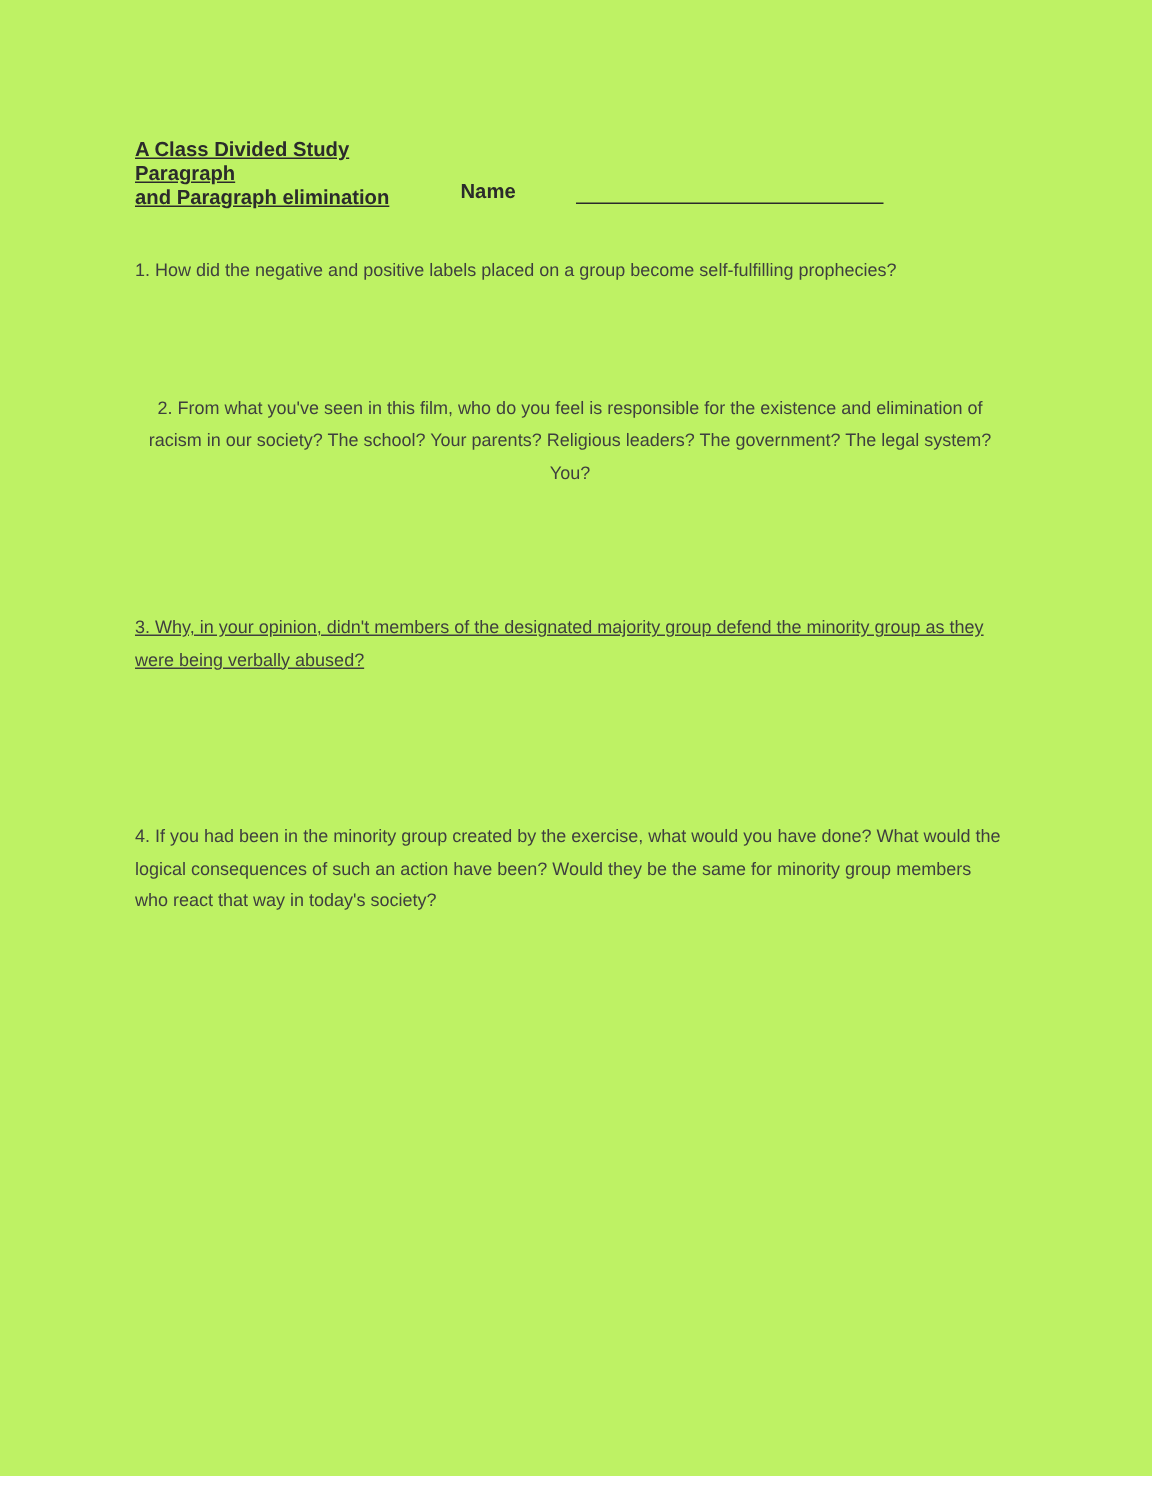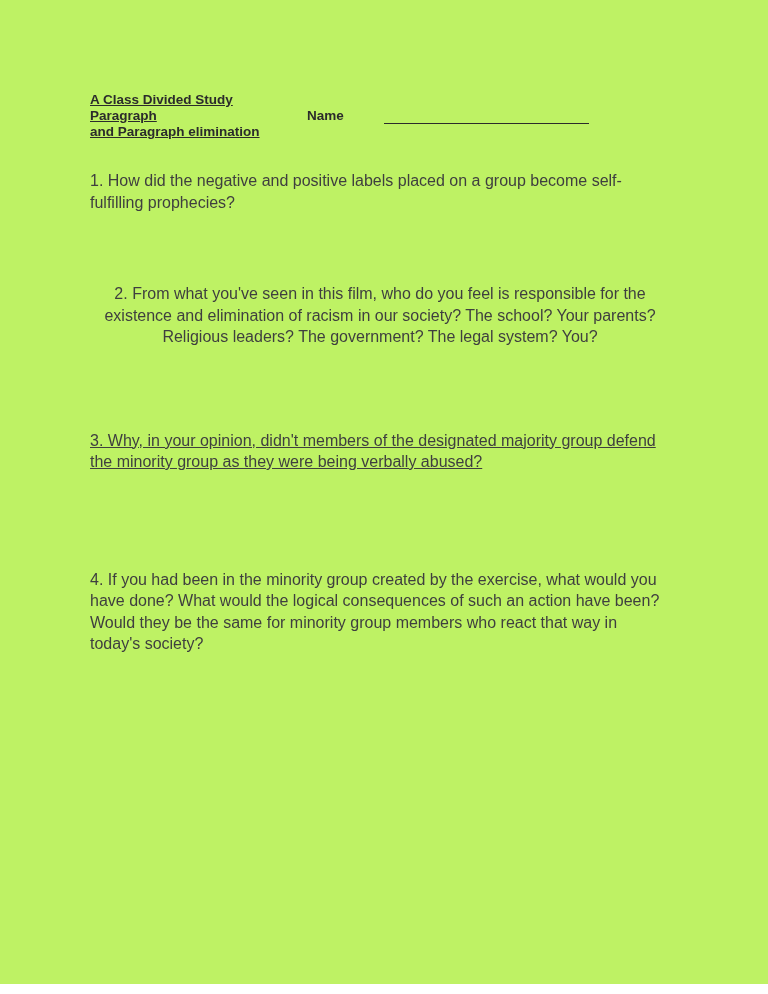--- a/index.html
+++ b/index.html
@@ -33,40 +33,40 @@
     text-decoration: underline;
     display: inline-block;
   }
   .header-row {
     position: relative;
     height: 16px;
   }
   .name-group {
     position: absolute;
     left: 217px;
-    top: 0;
+    top: 12px;
     display: flex;
     align-items: flex-end;
     font-weight: bold;
     text-decoration: none;
     gap: 40px;
   }
   .name-label {
     text-decoration: none;
     display: inline-block;
   }
   .name-blank {
     display: inline-block;
     width: 205px;
     height: 13px;
     border-bottom: 1.6px solid #2b2b2b;
   }
   .questions {
     margin-top: 30px;
-    font-size: 16px;
+    font-size: 12px;
     line-height: 21.5px;
     color: #3f3f3f;
   }
   .question {
     width: 580px;
   }
   .question.q1 { margin-bottom: 70px; }
   .question.q2 { margin-bottom: 82px; text-align: center; }
   .question.q3 { margin-bottom: 96px; text-decoration: underline; }
   .question.q4 { margin-bottom: 16px; }

